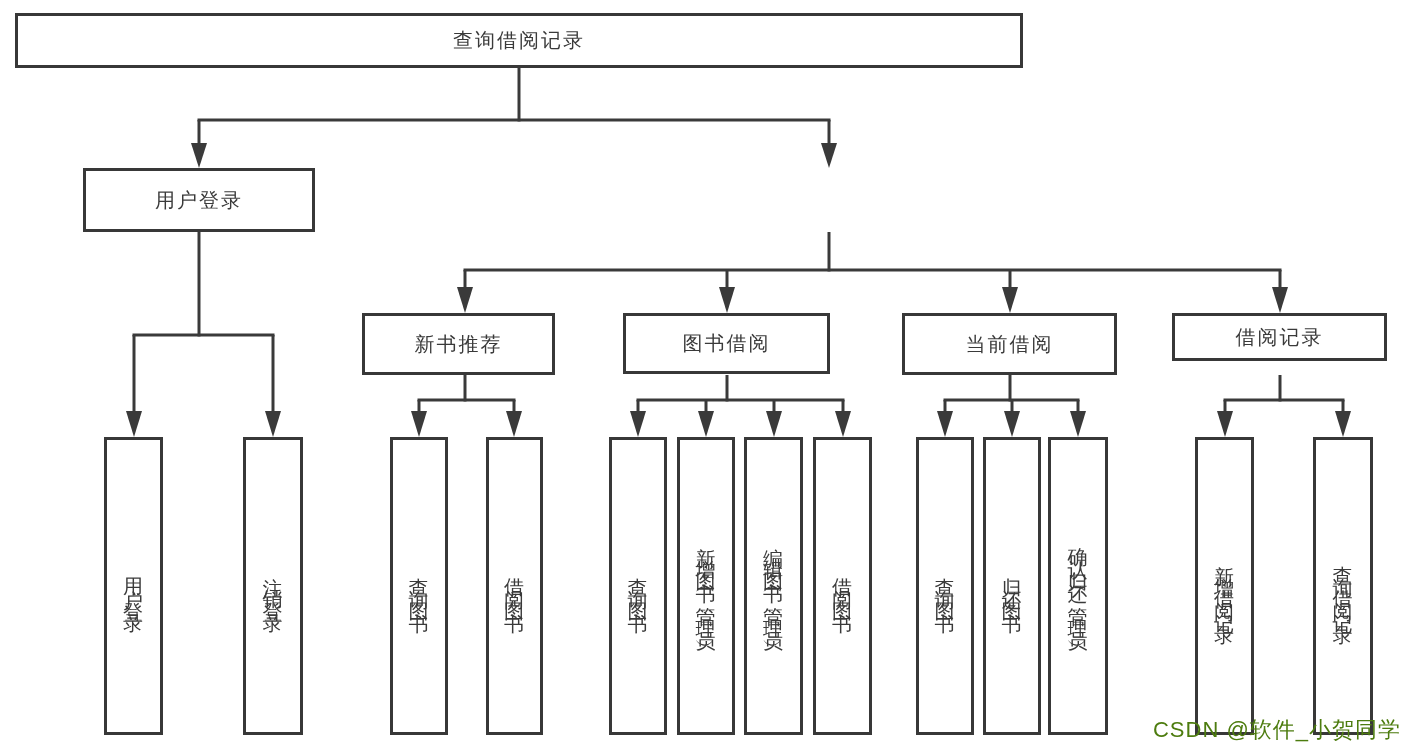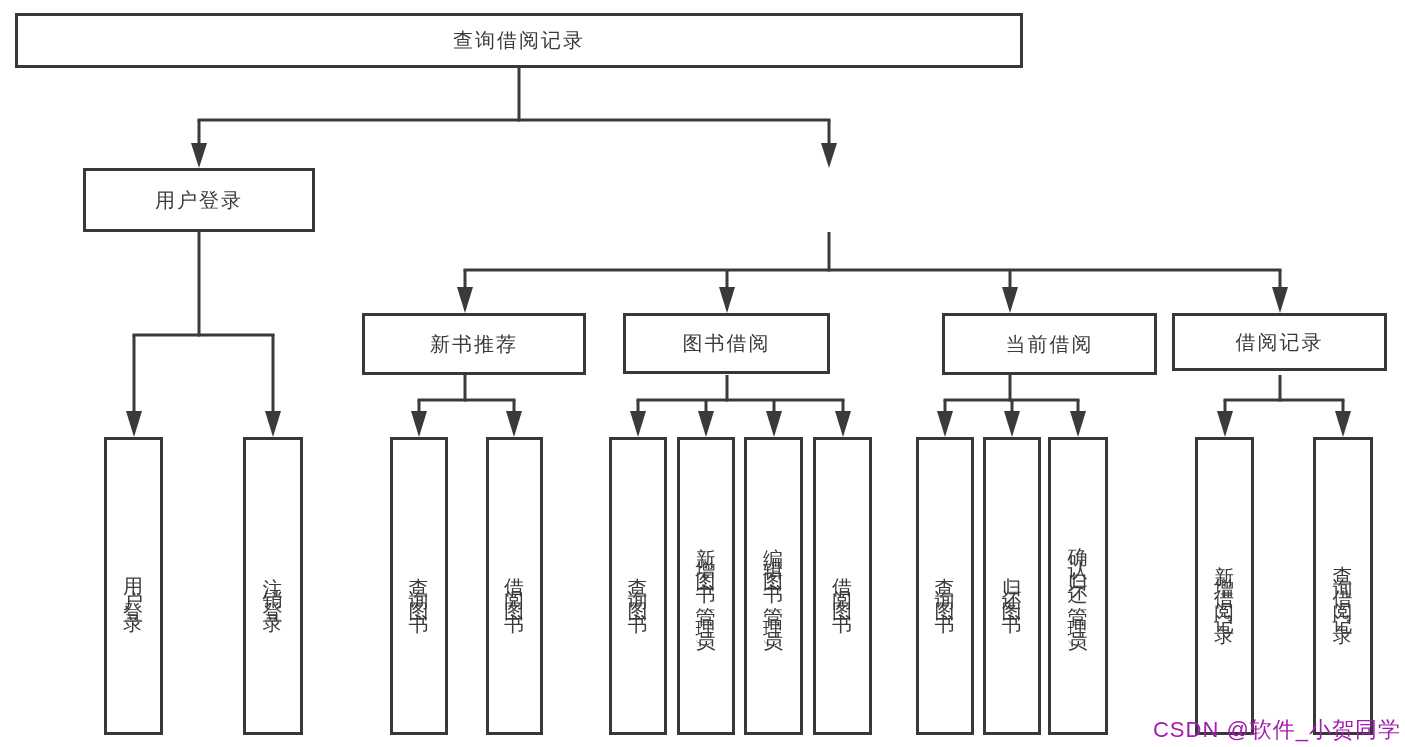--- a/index.html
+++ b/index.html
@@ -50,21 +50,21 @@
     font-size: 20px;
     letter-spacing: 12px;
     line-height: 1;
     white-space: nowrap;
   }
   #watermark {
     position: absolute;
     right: 4px;
     bottom: 2px;
     font-size: 22px;
-    color: #a21caf;
+    color: #4d7c0f;
     letter-spacing: 1px;
     white-space: nowrap;
     pointer-events: none;
   }
 </style>
 </head>
 <body>
 
 <div id="stage">
 
@@ -138,24 +138,24 @@
 
       <path d="M1217,411 L1233,411 L1225,437 Z"></path>
       <path d="M1335,411 L1351,411 L1343,437 Z"></path>
     </g>
   </svg>
 
   <div class="node" style="left:15px; top:13px; width:1008px; height:55px;">查询借阅记录</div>
 
   <div class="node" style="left:83px; top:168px; width:232px; height:64px;">用户登录</div>
 
-  <div class="node" style="left:362px; top:313px; width:224px; height:62px;">新书推荐</div>
+  <div class="node" style="left:362px; top:313px; width:193px; height:62px;">新书推荐</div>
   <div class="node" style="left:623px; top:313px; width:207px; height:61px;">图书借阅</div>
-  <div class="node" style="left:942px; top:313px; width:215px; height:62px;">当前借阅</div>
-  <div class="node" style="left:1172px; top:313px; width:215px; height:58px;">借阅记录</div>
+  <div class="node" style="left:902px; top:313px; width:215px; height:62px;">当前借阅</div>
+  <div class="node" style="left:1172px; top:313px; width:215px; height:48px;">借阅记录</div>
 
   <div class="leaf" style="left:104px; top:437px; width:59px; height:298px;">
     <span>用户登录</span>
   </div>
   <div class="leaf" style="left:243px; top:437px; width:60px; height:298px;">
     <span>注销登录</span>
   </div>
 
   <div class="leaf" style="left:390px; top:437px; width:58px; height:298px;">
     <span>查询图书</span>

